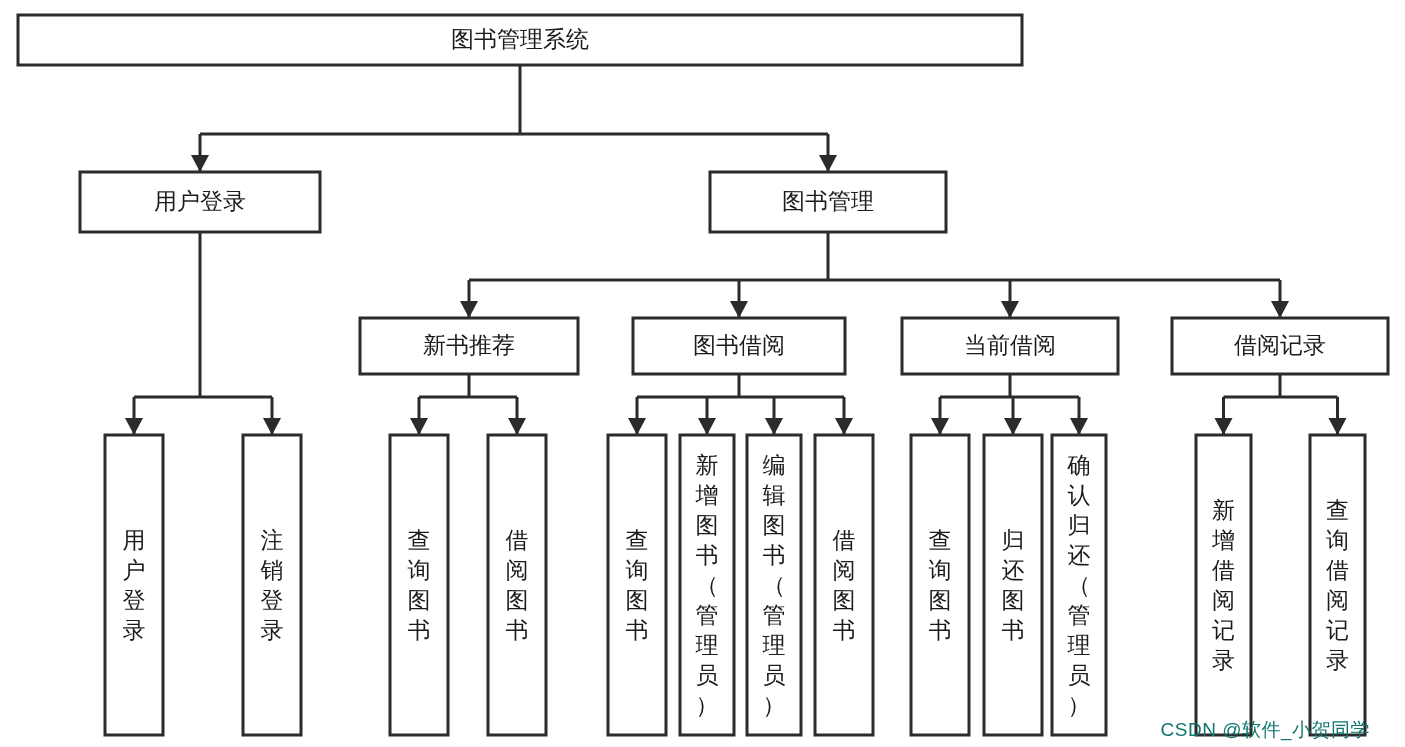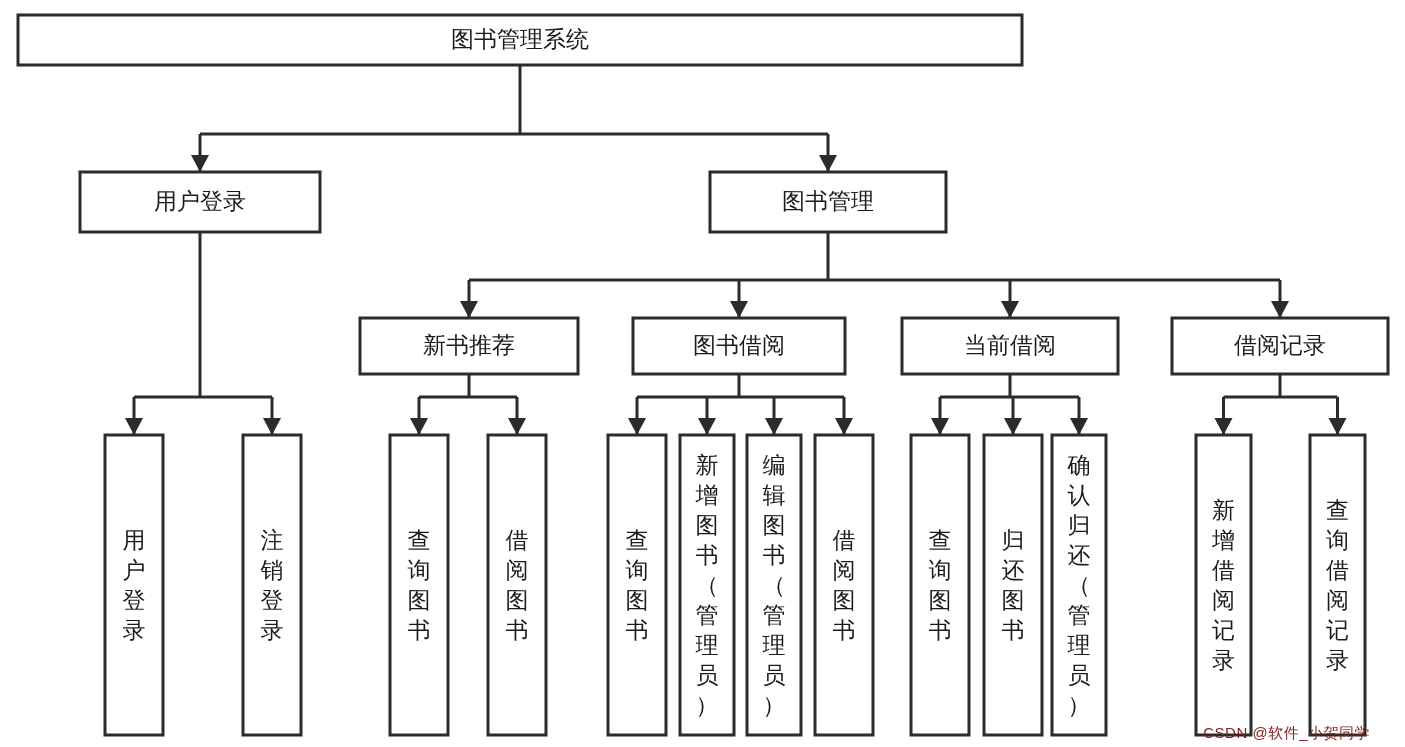--- a/index.html
+++ b/index.html
@@ -52,22 +52,22 @@
     font-family: "Liberation Sans", "DejaVu Sans", sans-serif;
     font-size: 23px;
     fill: #1b1b1b;
     text-anchor: middle;
   }
   .watermark {
     position: absolute;
     right: 10px;
     bottom: 4px;
     font-family: "Liberation Sans", "DejaVu Sans", sans-serif;
-    font-size: 15px;
-    color: #7f1d1d;
+    font-size: 19px;
+    color: #0f766e;
     white-space: nowrap;
     letter-spacing: 0.5px;
     pointer-events: none;
   }
 </style>
 </head>
 <body>
 
 <div id="diagram-root">
   <svg class="flow" viewBox="0 0 1405 747">

